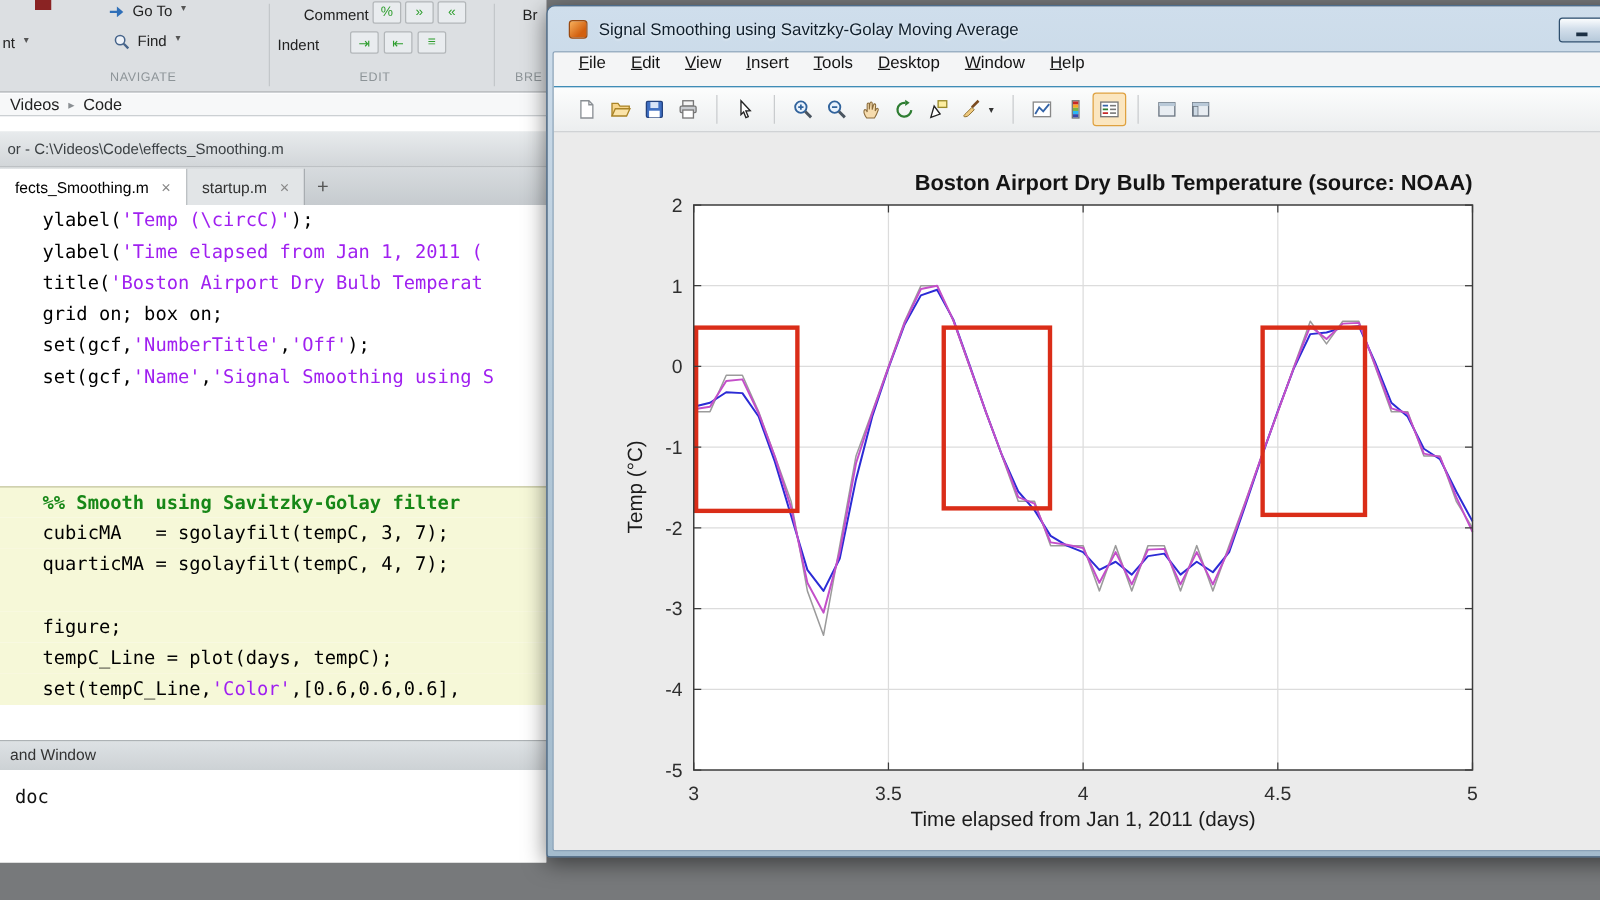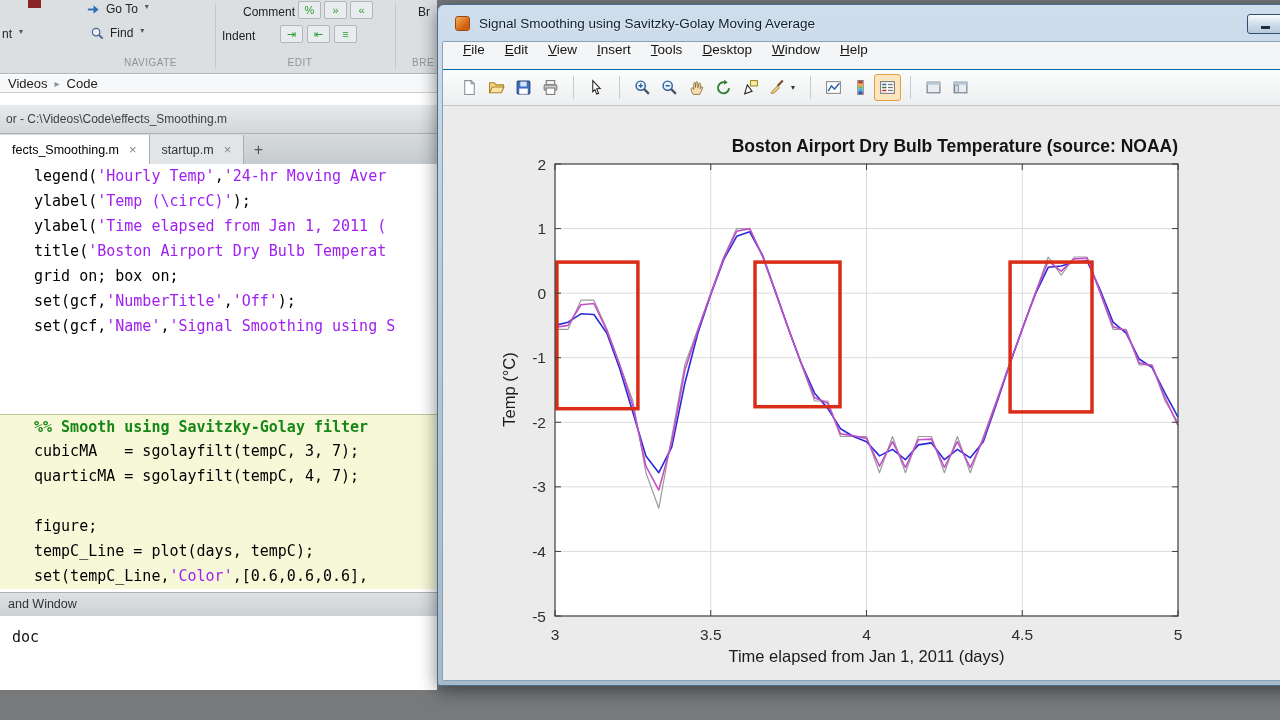--- a/index.html
+++ b/index.html
@@ -17,21 +17,21 @@
   #rb-find{left:90px;top:26px}
   .rb-label{position:absolute;font-size:12px;color:#222}
   #rb-comment{left:243px;top:5px}
   #rb-br{left:418px;top:5px}
   #rb-indent{left:222px;top:29px}
   #rb-mini-comment{position:absolute;left:298px;top:1px;display:flex;gap:3px}
   #rb-mini-indent{position:absolute;left:280px;top:25px;display:flex;gap:4px}
   .mini-icon{width:23px;height:18px;border:1px solid #b2b6b9;background:#e9ecef;color:#2e9e2e;font-size:11px;display:flex;align-items:center;justify-content:center;border-radius:2px}
   .caret{font-size:8px;color:#555;margin-left:2px}
   .section-label{position:absolute;top:57px;font-size:10px;color:#8d9498;letter-spacing:.5px}
-  #sec-navigate{left:77px;width:100px;text-align:right}
+  #sec-navigate{left:88px;width:100px;text-align:left}
   #sec-edit{left:255px;width:90px;text-align:center}
   #sec-bre{left:412px}
   .ribbon-sep{position:absolute;top:3px;height:66px;width:1px;background:#c3c7ca}
 
   #breadcrumb{position:absolute;top:75px;left:0;right:0;height:18px;background:#f7f8f9;border-bottom:1px solid #ccd0d3;display:flex;align-items:center;padding-left:8px;font-size:13px;color:#222}
   .bc-sep{color:#8a8f93;margin:0 7px;font-size:10px}
 
   #editor-path{position:absolute;top:105px;left:0;right:0;height:29px;background:linear-gradient(#e8ebed,#d2d6d9);border-bottom:1px solid #aab0b4;font-size:12px;color:#3c4144;line-height:28px;padding-left:6px;white-space:nowrap;overflow:hidden}
 
   #tabbar{position:absolute;top:134px;left:0;right:0;height:30px;background:linear-gradient(#d7dbde,#c6cbcf);display:flex;align-items:stretch}
@@ -151,21 +151,20 @@
           <span class="tab-label">fects_Smoothing.m</span>
           <span class="tab-close">×</span>
         </div>
         <div class="tab">
           <span class="tab-label">startup.m</span>
           <span class="tab-close">×</span>
         </div>
         <div class="tab-plus">+</div>
       </div>
     <div id="code">
-        <div class="cl"><span class="t-plain">legend(</span><span class="t-str">'Hourly Temp'</span><span class="t-plain">,</span><span class="t-str">'24-hr Moving Aver</span></div>
         <div class="cl"><span class="t-plain">ylabel(</span><span class="t-str">'Temp (\circC)'</span><span class="t-plain">);</span></div>
         <div class="cl"><span class="t-plain">ylabel(</span><span class="t-str">'Time elapsed from Jan 1, 2011 (</span></div>
         <div class="cl"><span class="t-plain">title(</span><span class="t-str">'Boston Airport Dry Bulb Temperat</span></div>
         <div class="cl"><span class="t-plain">grid on; box on;</span></div>
         <div class="cl"><span class="t-plain">set(gcf,</span><span class="t-str">'NumberTitle'</span><span class="t-plain">,</span><span class="t-str">'Off'</span><span class="t-plain">);</span></div>
         <div class="cl"><span class="t-plain">set(gcf,</span><span class="t-str">'Name'</span><span class="t-plain">,</span><span class="t-str">'Signal Smoothing using S</span></div>
         <div class="cl"></div>
         <div class="cl"></div>
         <div class="cl"></div>
         <div class="cl hl sect"><span class="t-com">%% Smooth using Savitzky-Golay filter</span></div>

